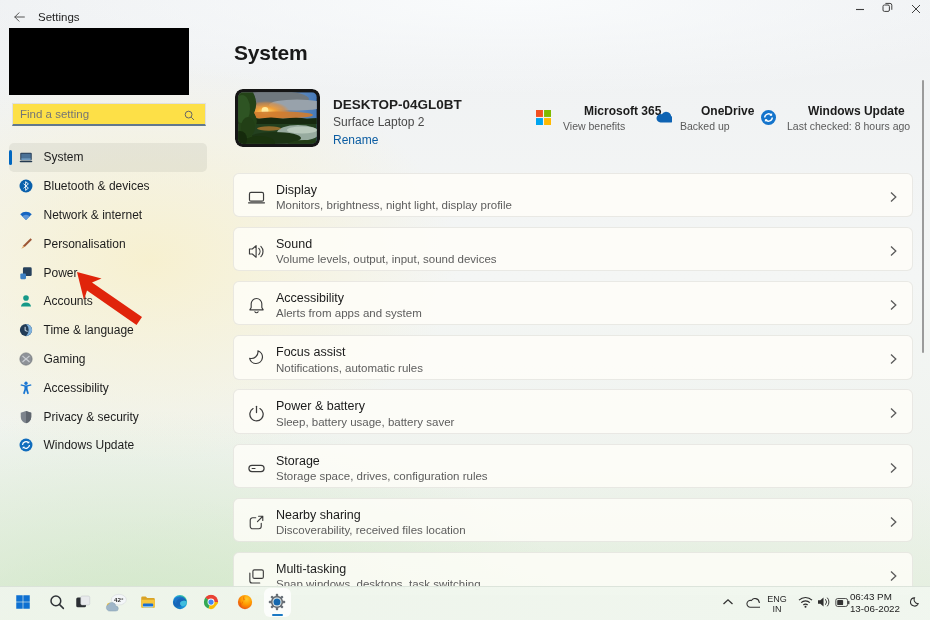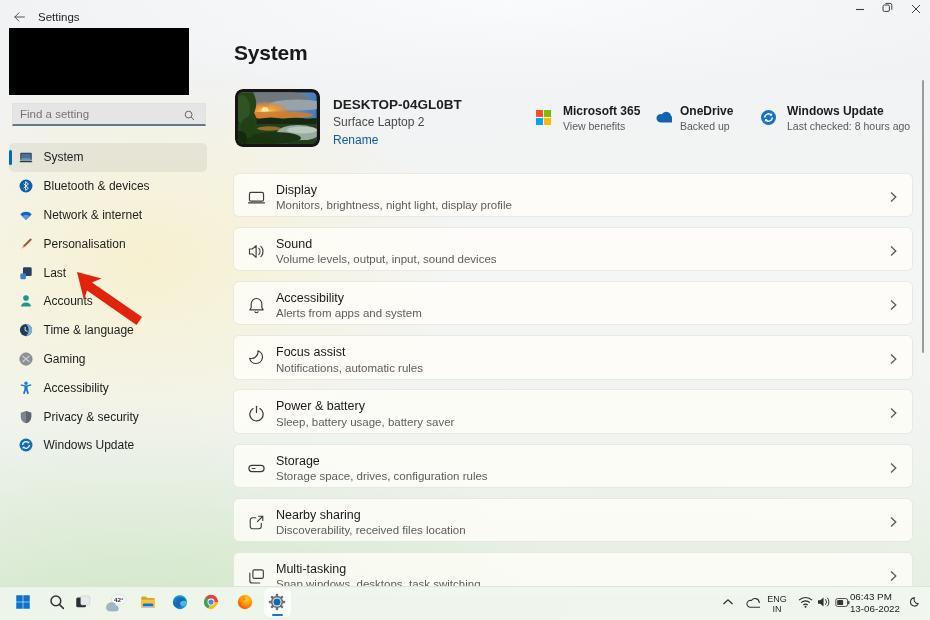--- a/index.html
+++ b/index.html
@@ -18,38 +18,38 @@
 .abs { position:absolute; }
 
 
 .backarrow { left:14px; top:12px; width:11px; height:10px; }
 .apptitle { left:38px; top:11px; font-size:11.5px; color:#1f1f1f; }
 
 
 .blackbox { left:9px; top:28px; width:180px; height:67px; background:#000; }
 .search {
   left:12px; top:103px; width:194px; height:23px;
-  background:#e5e5e5; border:1px solid #e0e0e0; border-bottom:2px solid #62788e;
+  background:#fde047; border:1px solid #e0e0e0; border-bottom:2px solid #62788e;
   border-radius:0; font-size:11.5px; color:#757575; line-height:21px; padding-left:7px;
 }
 .nav { left:9px; top:143px; width:198px; }
 .navitem { position:relative; height:28.8px; display:flex; align-items:center; border-radius:5px; }
 .navitem.sel { background:rgba(155,155,145,0.16); }
 .navitem.sel::before { content:''; position:absolute; left:0px; top:7px; width:3px; height:15px; border-radius:2px; background:#0067c0; }
 .navicon { width:14px; height:14px; margin-left:10px; flex:none; }
 .navlabel { margin-left:10.5px; font-size:12px; color:#1d1d1d; }
 
 
 .h1 { left:234px; top:41px; font-size:21px; font-weight:700; color:#191919; letter-spacing:-0.2px; }
 .thumb { left:235px; top:89px; width:85px; height:58px; border-radius:8px; overflow:hidden; }
 .devname { left:333px; top:97px; font-size:13.5px; font-weight:700; color:#1f1f1f; }
 .devsub { left:333px; top:114.5px; font-size:12px; color:#494949; }
 .devrename { left:333px; top:132.5px; font-size:12px; color:#0c5da2; }
 
-.info-title { font-size:12px; font-weight:700; color:#1b1b1b; }
+.info-title { font-size:12px; font-weight:700; color:#1b1b1b;margin-left:21px; }
 .info-sub { font-size:10.5px; color:#5a5a5a; }
 
 
 .card {
   left:233px; width:680px; height:44.5px;
   background:rgba(255,254,249,0.8);
   border:1px solid rgba(130,130,125,0.16);
   border-radius:6px;
 }
 .card .ic { position:absolute; left:12.5px; top:14px; width:19px; height:19px; }
@@ -122,21 +122,21 @@
           <path d="M13.2 1.4 L14.8 3 L6.8 11 L4.2 11.9 L5.1 9.3 Z" fill="#9c5535"></path>
           <path d="M5 9.6 L2.6 13.6 L6.5 11.1 Z" fill="#e0a765"></path>
         </svg></div>
       <div class="navlabel">Personalisation</div>
     </div>
     <div class="navitem">
       <div class="navicon"><svg viewBox="0 0 16 16">
           <rect x="4.5" y="1.5" width="10" height="10" rx="1.5" fill="#27415c"></rect>
           <rect x="1.5" y="8.5" width="6.5" height="6.5" rx="1.2" fill="#3e81c4"></rect>
         </svg></div>
-      <div class="navlabel">Last</div>
+      <div class="navlabel">Power</div>
     </div>
     <div class="navitem">
       <div class="navicon"><svg viewBox="0 0 16 16">
           <circle cx="8" cy="4.6" r="3.2" fill="#159988"></circle>
           <path d="M2.2 14.4 a5.9 5.9 0 0 1 11.6 0 Z" fill="#159988"></path>
         </svg></div>
       <div class="navlabel">Accounts</div>
     </div>
     <div class="navitem">
       <div class="navicon"><svg viewBox="0 0 16 16">

